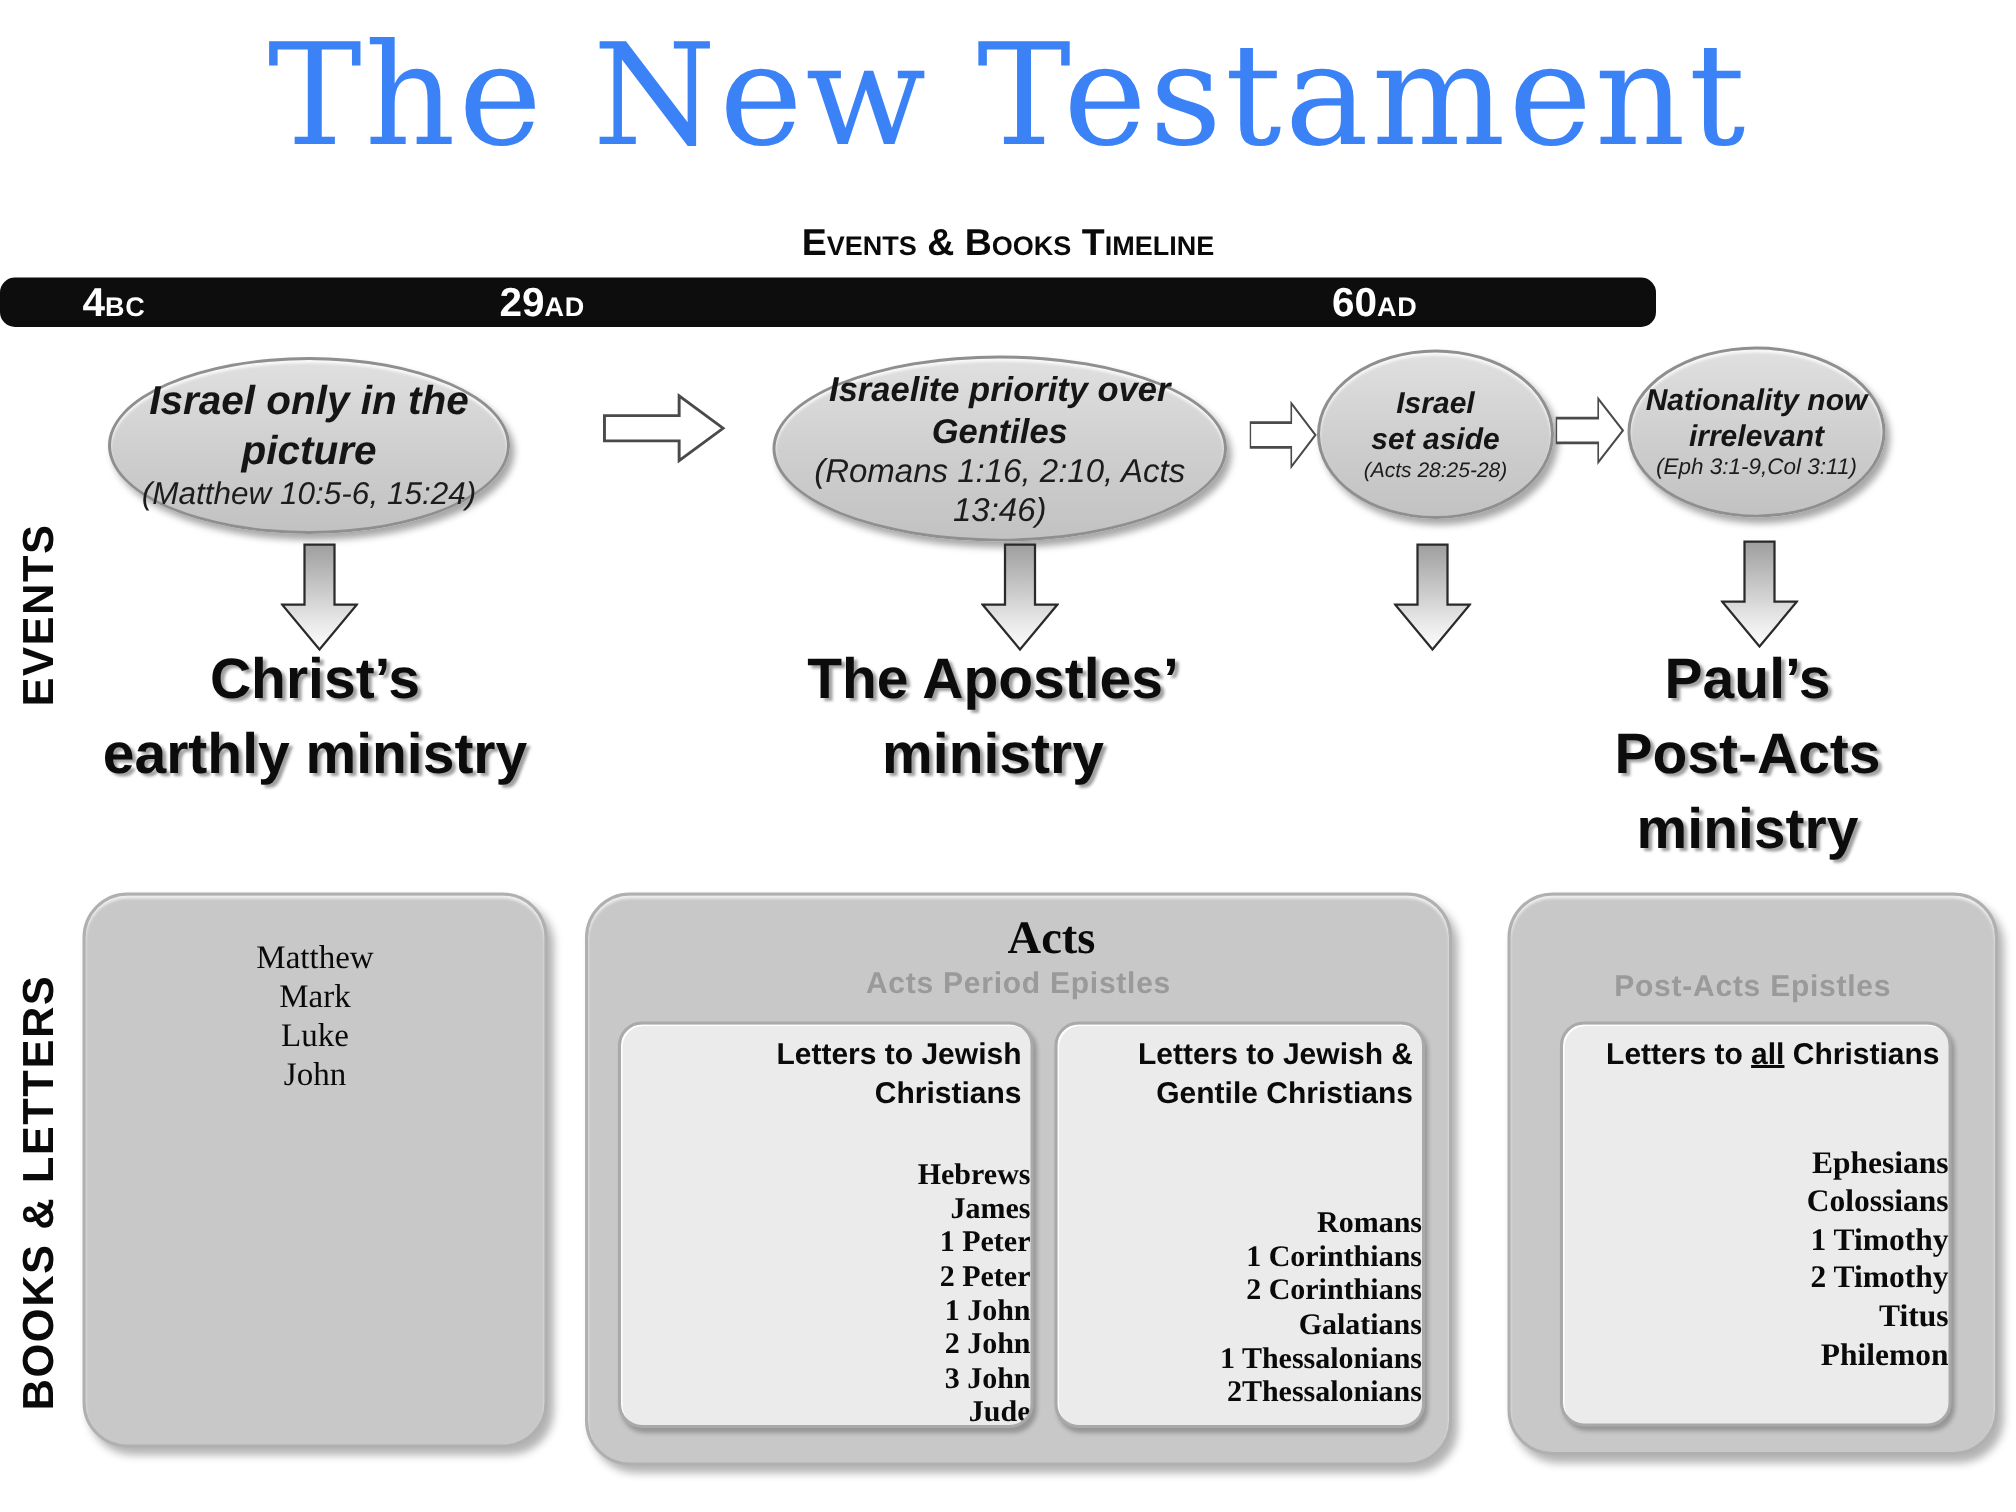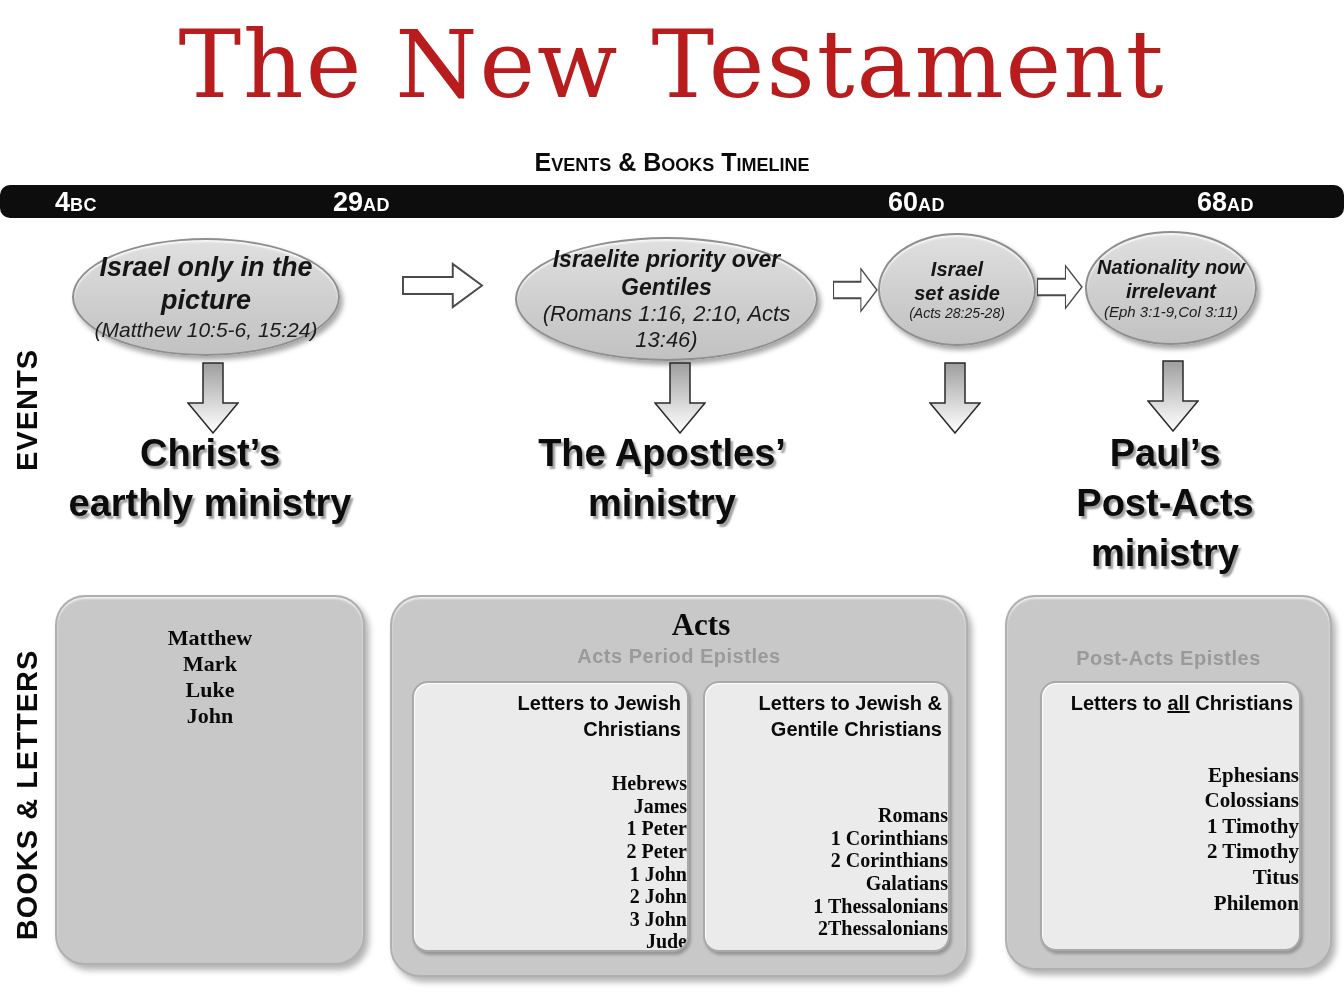--- a/index.html
+++ b/index.html
@@ -8,25 +8,25 @@
     --box-fill:#c8c8c8;
     --panel-fill:#ebebeb;
     --muted-header:#9a9a9a;
     --ink:#111111;
   }
   *{margin:0;padding:0;box-sizing:border-box;}
   body{background:#ffffff;font-family:"Liberation Sans",sans-serif;color:var(--ink);}
   .canvas{position:relative;width:1344px;height:1008px;background:#ffffff;overflow:hidden;}
 
   .title{position:absolute;top:10px;left:0;width:100%;text-align:center;
-    font-family:"DejaVu Serif",serif;font-size:94px;letter-spacing:2px;color:#b91c1c;}
+    font-family:"DejaVu Serif",serif;font-size:94px;letter-spacing:2px;color:#3b82f6;}
   .subtitle{position:absolute;top:148px;left:0;width:100%;text-align:center;
     font-weight:bold;font-size:25px;font-variant:small-caps;letter-spacing:0px;color:#0a0a0a;}
 
-  .timeline-bar{position:absolute;left:0;top:185px;width:1344px;height:33px;
+  .timeline-bar{position:absolute;left:0;top:185px;width:1104px;height:33px;
     background:var(--timeline-bar);border-radius:10px;}
   .tl-date{position:absolute;top:50%;transform:translateY(-50%);color:#ffffff;font-weight:bold;white-space:nowrap;}
   .tl-num{font-size:27px;}
   .tl-era{font-size:18px;letter-spacing:0.5px;}
 
   .vlabel{position:absolute;font-weight:bold;font-size:29px;letter-spacing:1px;white-space:nowrap;
     transform:translate(-50%,-50%) rotate(-90deg);color:#0a0a0a;}
 
   .ellipse{position:absolute;border-radius:50%;
     background:linear-gradient(180deg,#e0e0e0 0%,#cecece 55%,#c2c2c2 100%);
@@ -57,21 +57,21 @@
   .m2{left:472px;top:428px;width:380px;}
   .m3{left:985px;top:428px;width:360px;}
 
   .bigbox{position:absolute;background:var(--box-fill);border:2px solid #b0b0b0;border-radius:30px;
     box-shadow:4px 5px 6px rgba(0,0,0,0.3), inset 0 2px 2px rgba(255,255,255,0.7);}
   .box1{left:55px;top:595px;width:310px;height:370px;}
   .box2{left:390px;top:595px;width:578px;height:382px;}
   .box3{left:1005px;top:595px;width:327px;height:375px;}
 
   .gospel-list{margin-top:28px;text-align:center;font-family:"Liberation Serif",serif;
-    font-weight:bold;font-size:22px;line-height:26px;color:#0a0a0a;}
+    font-weight:normal;font-size:22px;line-height:26px;color:#0a0a0a;}
 
   .acts-title{margin-top:10px;text-align:center;font-family:"Liberation Serif",serif;
     font-weight:bold;font-size:31px;color:#0a0a0a;padding-left:44px;}
   .muted-sub{text-align:center;font-weight:bold;font-size:20px;color:var(--muted-header);letter-spacing:0.5px;}
   .box2 .muted-sub{margin-top:2px;}
   .box3 .muted-sub{margin-top:50px;}
 
   .panel{position:absolute;background:var(--panel-fill);border:2px solid #a9a9a9;border-radius:16px;
     box-shadow:2px 3px 3px rgba(0,0,0,0.25), inset 1px 1px 0 #ffffff;text-align:right;overflow:hidden;}
   .panelL{left:20px;top:84px;width:277px;height:271px;}

